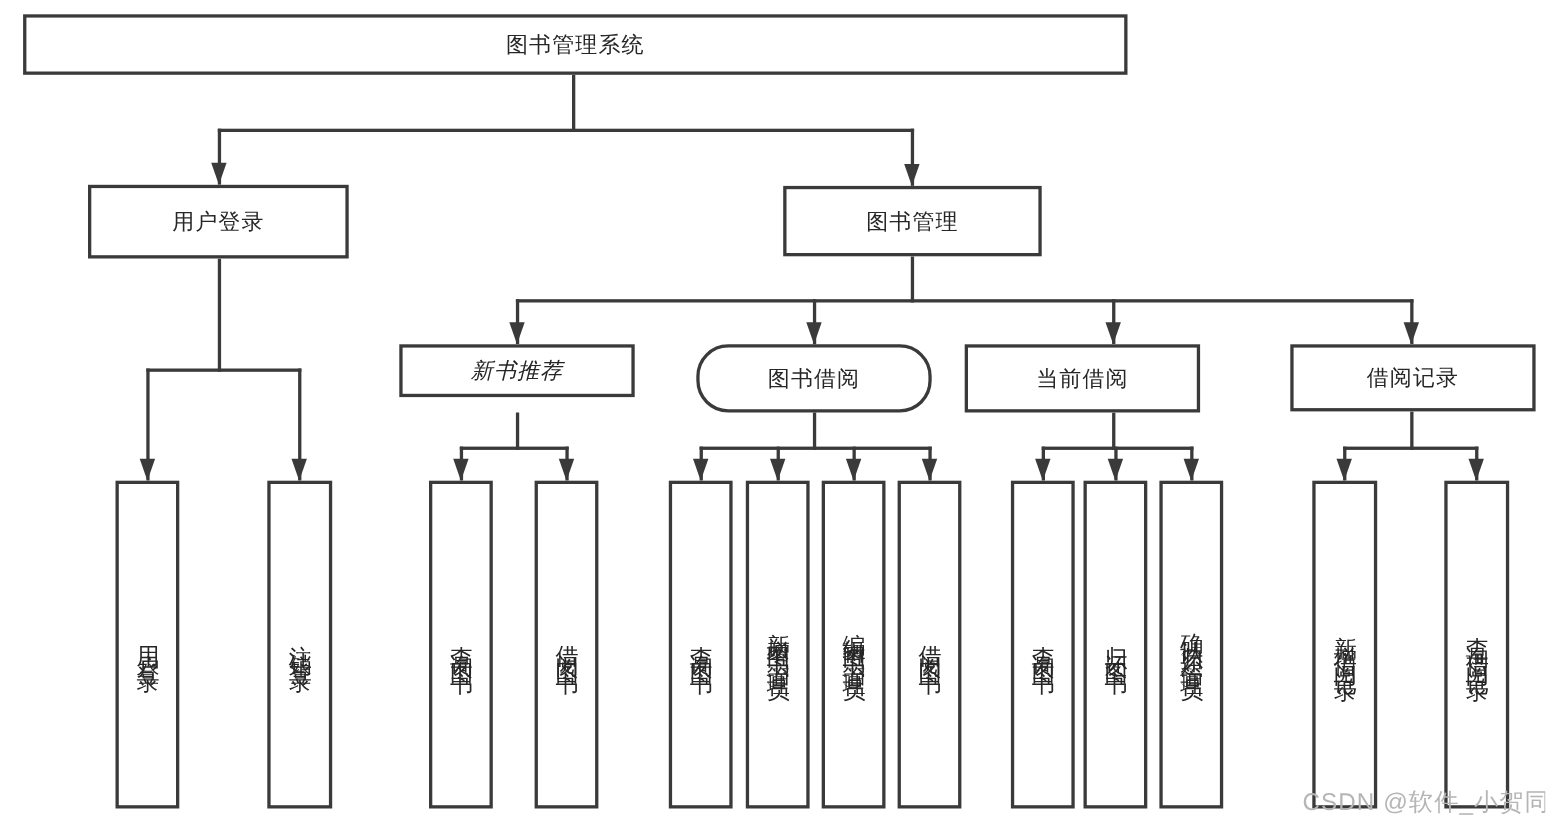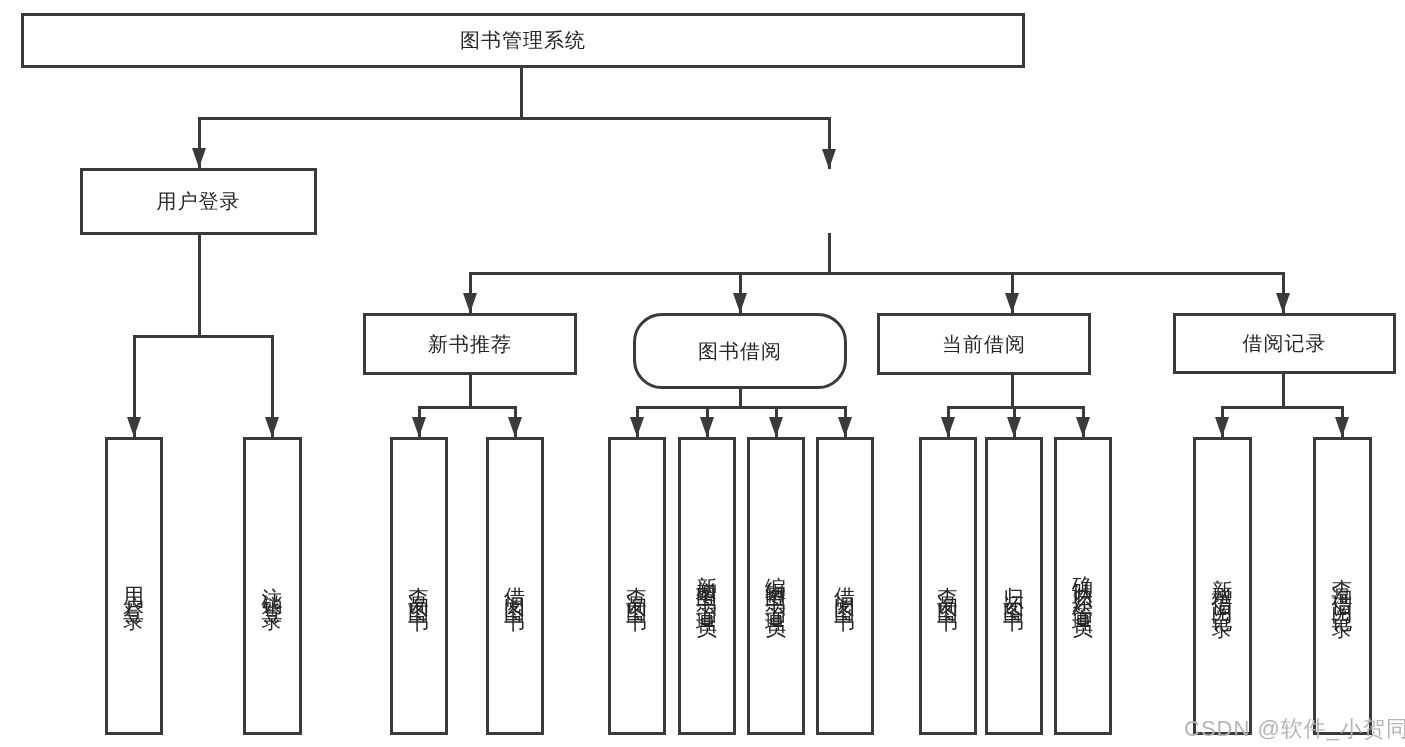--- a/index.html
+++ b/index.html
@@ -61,41 +61,42 @@
   <div class="node root-node" style="left:21px; top:13px; width:1004px; height:55px;">图书管理系统</div>
 
   <div class="vline" style="left:520px; top:68px; height:51px;"></div>
   <div class="hline" style="left:198px; top:117px; width:633px;"></div>
   <div class="vline" style="left:198px; top:117px; height:51px;"></div>
   <div class="arrow" style="left:192px; top:148px;"></div>
   <div class="vline" style="left:828px; top:117px; height:52px;"></div>
   <div class="arrow" style="left:822px; top:149px;"></div>
 
   <div class="node hnode" style="left:80px; top:168px; width:237px; height:67px;">用户登录</div>
+  <div class="node hnode" style="left:712px; top:169px; width:235px; height:64px;">图书管理</div>
 
   <div class="vline" style="left:198px; top:235px; height:103px;"></div>
   <div class="hline" style="left:133px; top:335px; width:141px;"></div>
   <div class="vline" style="left:133px; top:335px; height:102px;"></div>
   <div class="arrow" style="left:127px; top:417px;"></div>
   <div class="vline" style="left:271px; top:335px; height:102px;"></div>
   <div class="arrow" style="left:265px; top:417px;"></div>
 
   <div class="vline" style="left:828px; top:233px; height:42px;"></div>
   <div class="hline" style="left:469px; top:272px; width:816px;"></div>
   <div class="vline" style="left:469px; top:272px; height:41px;"></div>
   <div class="arrow" style="left:463px; top:293px;"></div>
   <div class="vline" style="left:739px; top:272px; height:41px;"></div>
   <div class="arrow" style="left:733px; top:293px;"></div>
   <div class="vline" style="left:1011px; top:272px; height:41px;"></div>
   <div class="arrow" style="left:1005px; top:293px;"></div>
   <div class="vline" style="left:1282px; top:272px; height:41px;"></div>
   <div class="arrow" style="left:1276px; top:293px;"></div>
 
-  <div class="node hnode" style="left:363px; top:313px; width:214px; height:62px;">新书推荐</div>
-  <div class="node hnode" style="left:633px; top:313px; width:214px; height:76px;border-radius:29px;">图书借阅</div>
+  <div class="node hnode" style="left:363px; top:313px; width:214px; height:48px;font-style:italic;">新书推荐</div>
+  <div class="node hnode" style="left:633px; top:313px; width:214px; height:62px;border-radius:29px;">图书借阅</div>
   <div class="node hnode" style="left:877px; top:313px; width:214px; height:62px;">当前借阅</div>
   <div class="node hnode" style="left:1173px; top:313px; width:223px; height:61px;">借阅记录</div>
 
   <div class="vline" style="left:469px; top:375px; height:34px;"></div>
   <div class="hline" style="left:418px; top:406px; width:99px;"></div>
   <div class="vline" style="left:418px; top:406px; height:31px;"></div>
   <div class="arrow" style="left:412px; top:417px;"></div>
   <div class="vline" style="left:514px; top:406px; height:31px;"></div>
   <div class="arrow" style="left:508px; top:417px;"></div>
 

